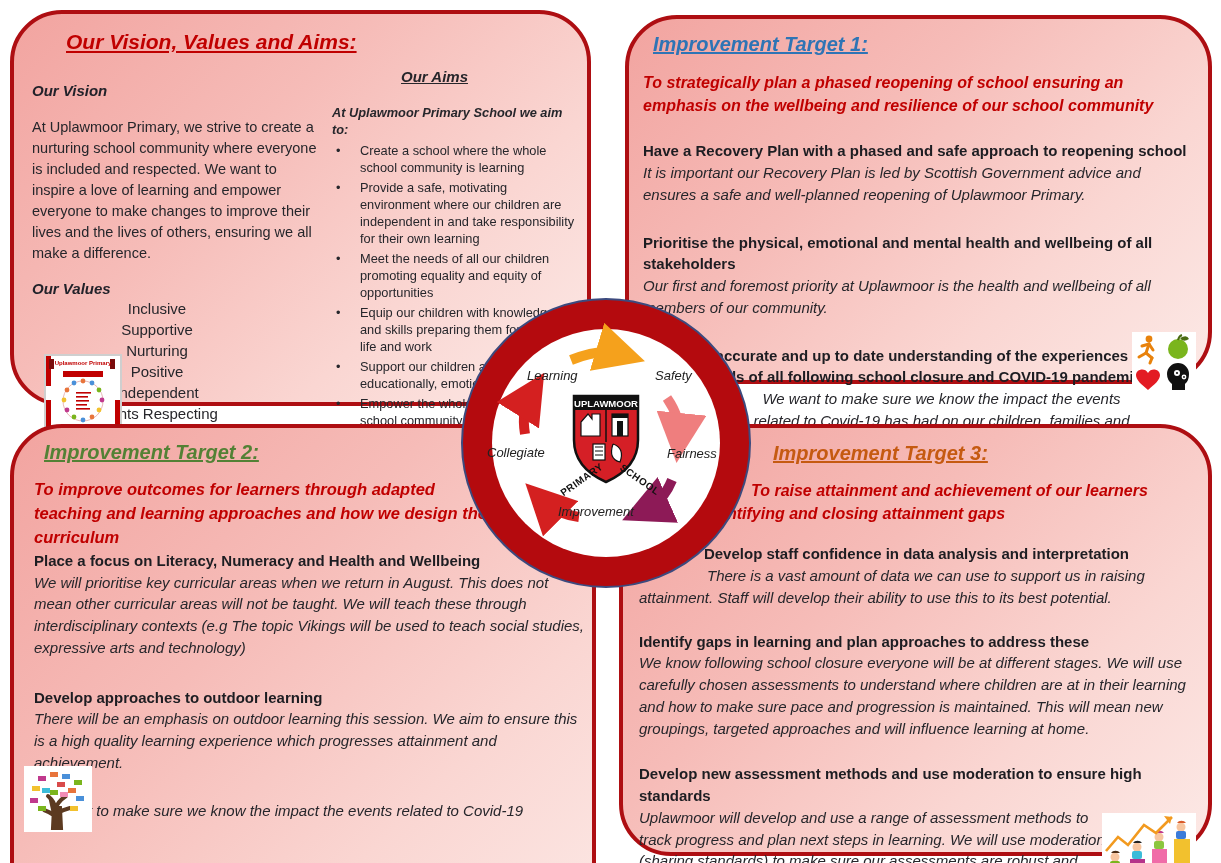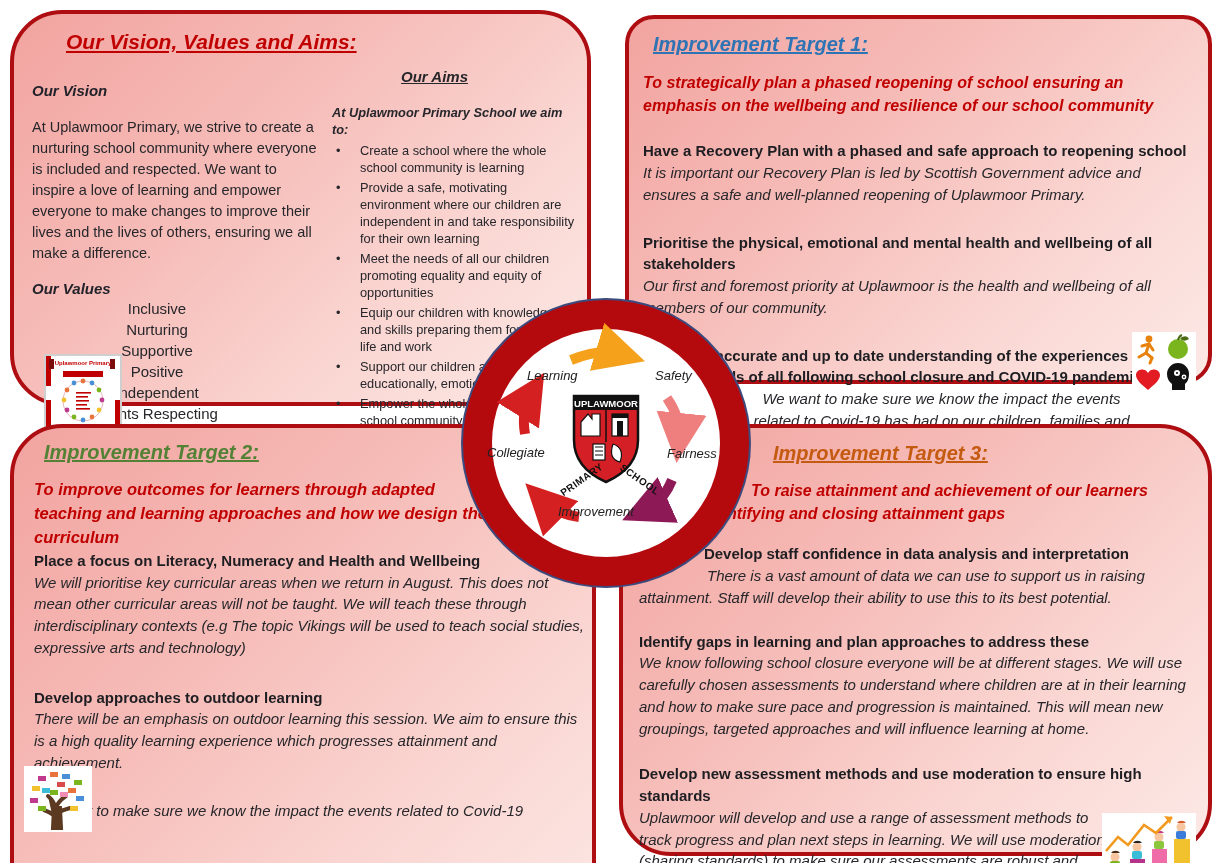--- a/index.html
+++ b/index.html
@@ -6,21 +6,21 @@
   body{
     width:1221px;height:863px;background:#ffffff;position:relative;overflow:hidden;
     font-family:"Liberation Sans",sans-serif;color:#26262b;
   }
   .panel{
     position:absolute;box-sizing:border-box;
     border:4px solid #AE0E12;border-radius:52px;
     background:linear-gradient(135deg,#F2A4A0 0%,#F6BCB8 38%,#FAD6D2 70%,#FCE9E6 100%);
   }
   #panel-vision{left:10px;top:10px;width:581px;height:396px;}
-  #panel-t1{left:625px;top:15px;width:587px;height:369px;border-radius:29px;}
+  #panel-t1{left:625px;top:15px;width:587px;height:369px;}
   #panel-t2{left:10px;top:424px;width:586px;height:544px;}
   #panel-t3{left:619px;top:424px;width:593px;height:432px;}
 
   .p-title{font-style:italic;font-weight:bold;text-decoration:underline;white-space:nowrap;}
   .t-red{color:#C00000;font-size:21px;margin:16px 16px 0 52px;display:inline-block;}
   .t-blue{color:#2E74B5;font-size:20px;margin:14px 0 0 24px;display:inline-block;}
   .t-green{color:#538135;font-size:20px;margin:13px 0 0 30px;display:inline-block;}
   .t-orange{color:#C55A11;font-size:20px;margin:14px 0 0 150px;display:inline-block;}
 
   .red-sub{color:#C00000;font-weight:bold;font-style:italic;font-size:16px;line-height:1.45;}
@@ -98,22 +98,22 @@
 
 <div class="panel" id="panel-vision">
   <span class="p-title t-red">Our Vision, Values and Aims:</span>
   <div class="vision-cols">
     <div class="v-left">
       <div class="v-head" style="margin-top:28px;">Our Vision</div>
       <div class="v-text">At Uplawmoor Primary, we strive to create a nurturing school community where everyone is included and respected. We want to inspire a love of learning and empower everyone to make changes to improve their lives and the lives of others, ensuring we all make a difference.</div>
       <div class="v-head" style="margin-top:16px;">Our Values</div>
       <div class="values-list">
         <div>Inclusive</div>
+        <div>Supportive</div>
         <div>Nurturing</div>
-        <div>Supportive</div>
         <div>Positive</div>
         <div>Independent</div>
         <div>Rights Respecting</div>
         <div>Encouraging</div>
       </div>
       <div class="thumb" id="values-poster">
         <div class="inner">
           <svg width="74" height="74" viewBox="0 0 74 74">
             <rect x="0" y="0" width="5" height="30" fill="#C00000"></rect>
             <rect x="0" y="44" width="5" height="30" fill="#C00000"></rect>

